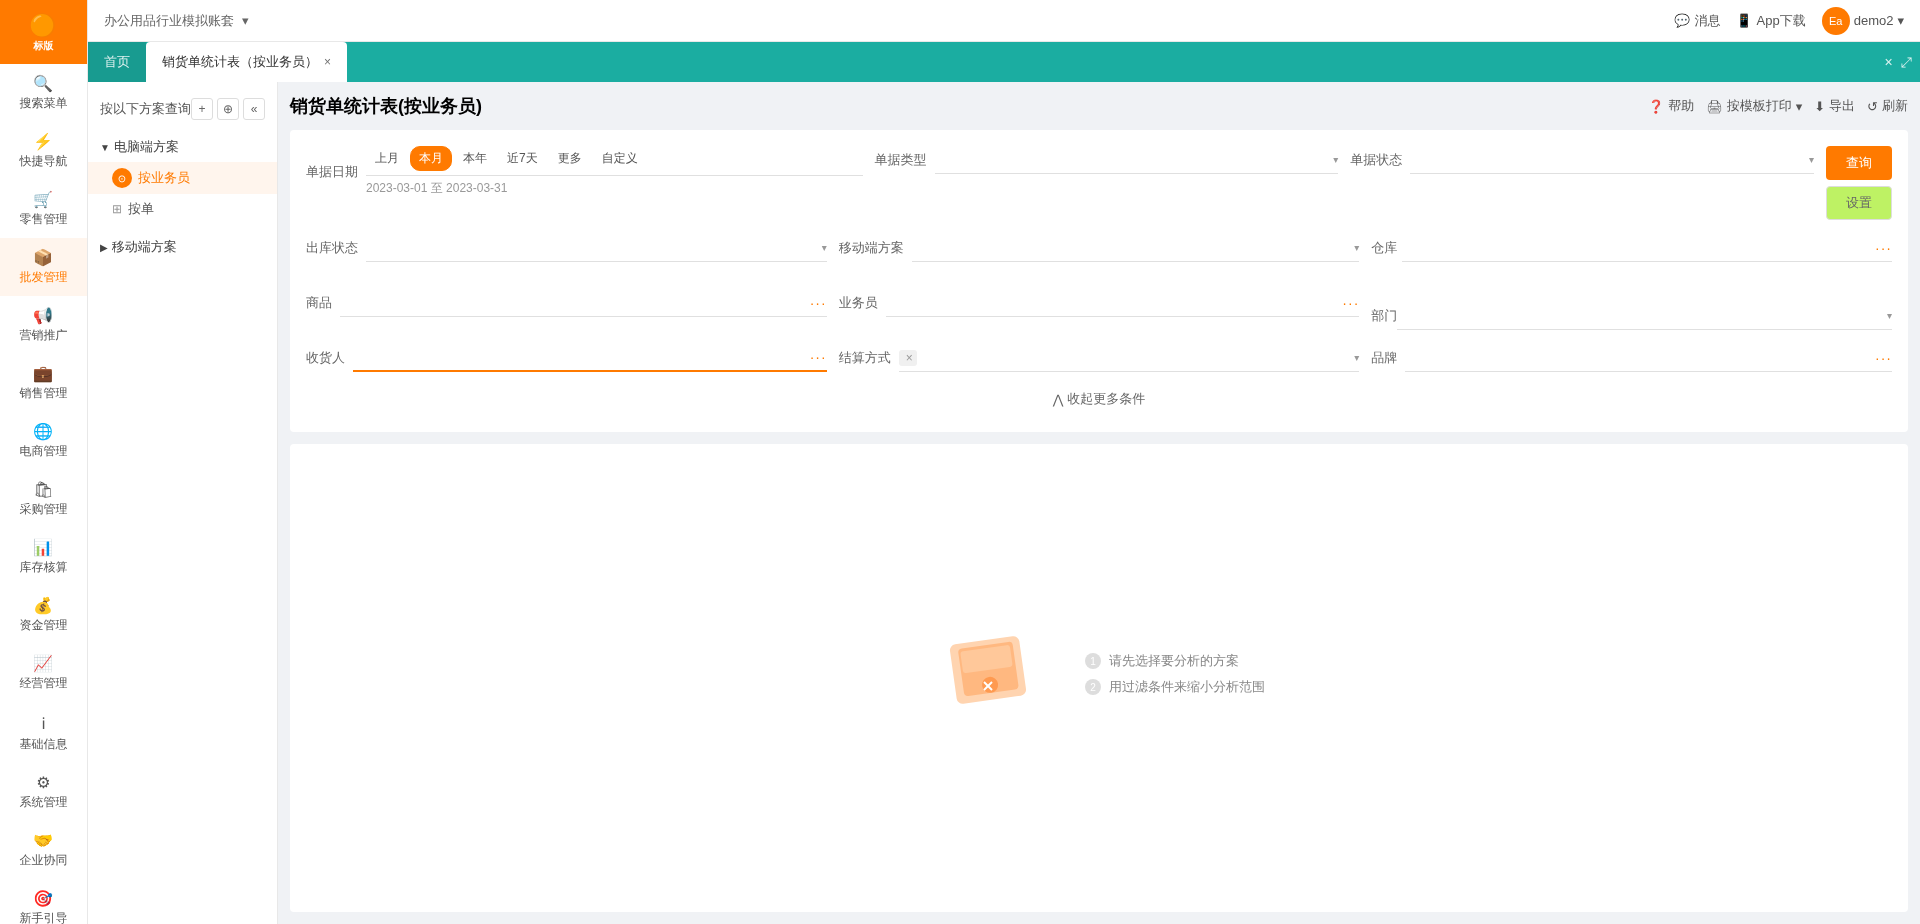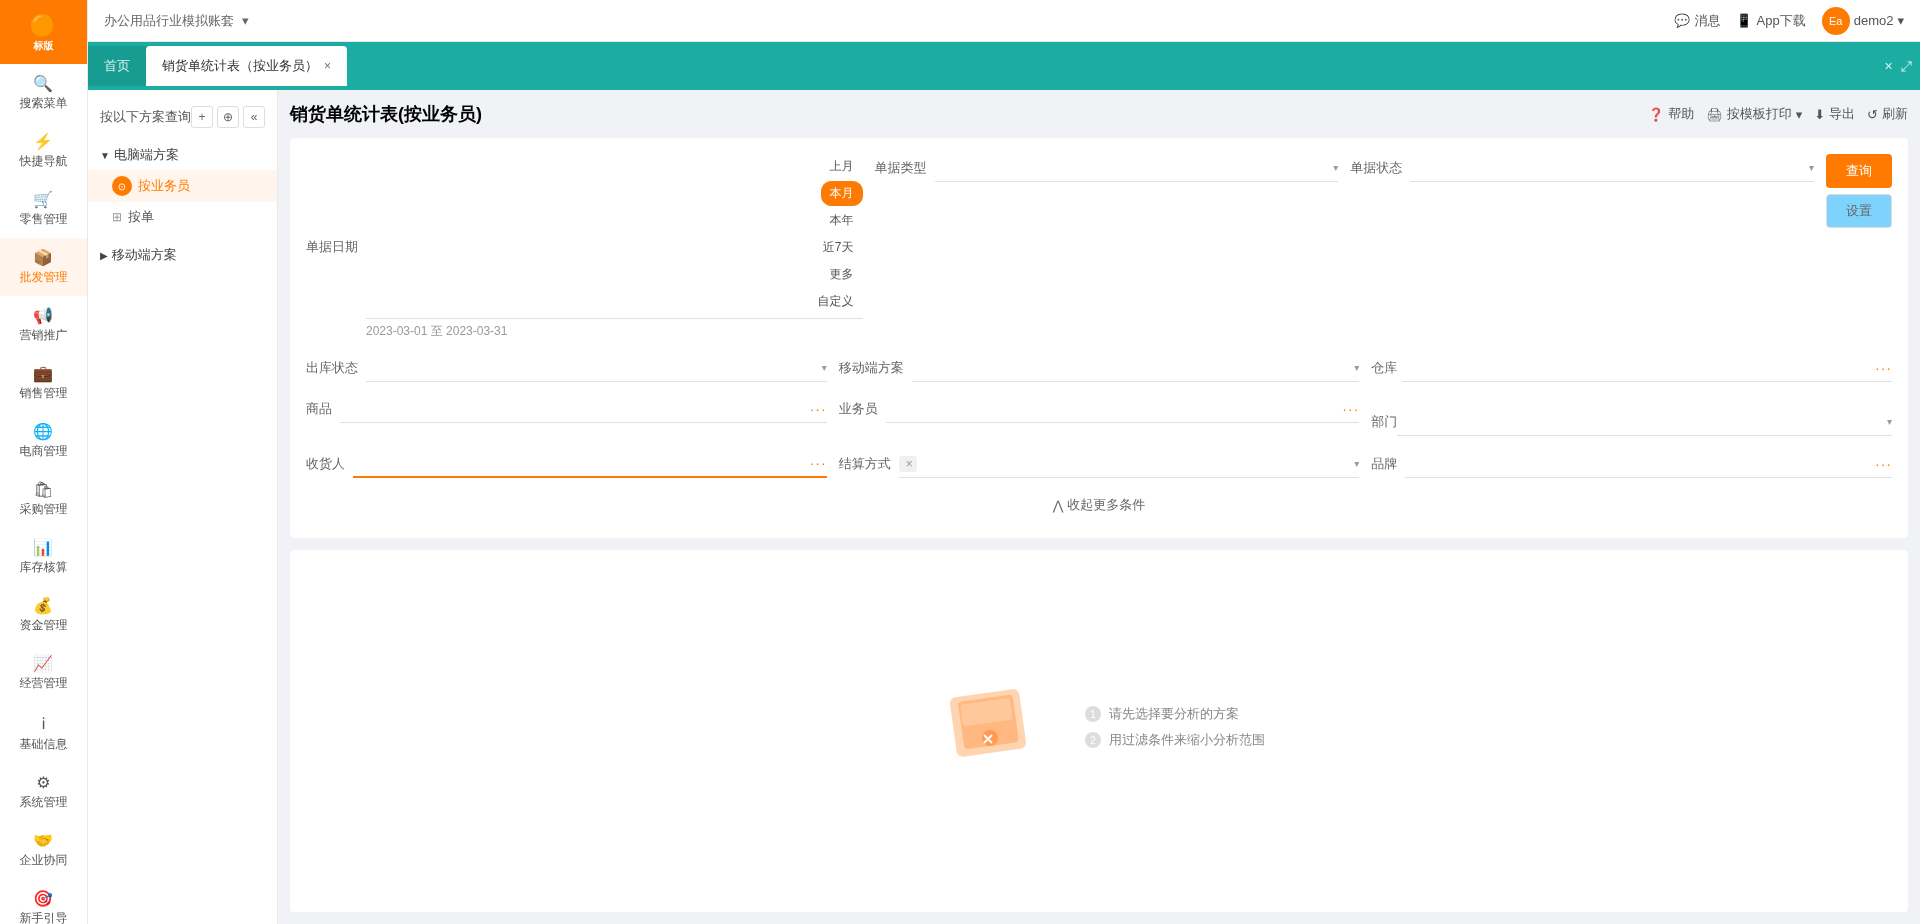--- a/index.html
+++ b/index.html
@@ -17,21 +17,21 @@
     .main-area { flex: 1; display: flex; flex-direction: column; overflow: hidden; }
 
     
     .topbar { height: 42px; background: #fff; border-bottom: 1px solid #e8e8e8; display: flex; align-items: center; padding: 0 16px; justify-content: space-between; flex-shrink: 0; }
     .topbar-left { display: flex; align-items: center; gap: 8px; color: #666; font-size: 13px; }
     .topbar-right { display: flex; align-items: center; gap: 16px; color: #555; font-size: 13px; }
     .topbar-right-item { display: flex; align-items: center; gap: 4px; cursor: pointer; }
     .avatar { width: 28px; height: 28px; border-radius: 50%; background: #ff7a00; display: flex; align-items: center; justify-content: center; color: #fff; font-size: 11px; }
 
     
-    .tabbar { height: 48px; background: #1bada1; display: flex; align-items: center; flex-shrink: 0; }
+    .tabbar { height: 40px; background: #1bada1; display: flex; align-items: center; flex-shrink: 0; }
     .tab-item { height: 40px; padding: 0 16px; display: flex; align-items: center; gap: 6px; cursor: pointer; font-size: 13px; color: rgba(255,255,255,0.85); white-space: nowrap; }
     .tab-item.home { background: rgba(0,0,0,0.1); }
     .tab-item.active { background: #fff; color: #333; border-radius: 4px 4px 0 0; }
     .tab-close { font-size: 12px; cursor: pointer; opacity: 0.7; }
     .tabbar-actions { margin-left: auto; display: flex; align-items: center; gap: 8px; padding-right: 8px; color: rgba(255,255,255,0.85); }
     .tabbar-actions span { cursor: pointer; font-size: 16px; }
 
     
     .content { flex: 1; display: flex; overflow: hidden; background: #f0f2f5; }
 
@@ -58,21 +58,21 @@
     .filter-card { background: #fff; border-radius: 4px; padding: 16px; margin-bottom: 12px; }
     .filter-label { font-size: 13px; color: #666; white-space: nowrap; flex-shrink: 0; }
     .date-btn { padding: 3px 8px; border-radius: 3px; font-size: 12px; cursor: pointer; border: 1px solid transparent; color: #555; }
     .date-btn.active { background: #ff7a00; color: #fff; border-color: #ff7a00; border-radius: 10px; }
     .date-range-text { font-size: 12px; color: #999; }
     .filter-dots { color: #ff7a00; cursor: pointer; font-size: 14px; letter-spacing: 1px; }
     .filter-x { color: #999; cursor: pointer; font-size: 12px; }
     .chevron-down { color: #999; font-size: 10px; }
     .collapse-btn { display: flex; align-items: center; justify-content: center; gap: 4px; padding: 8px; font-size: 13px; color: #666; cursor: pointer; }
     .btn-primary { background: #ff7a00; color: #fff; border: none; border-radius: 4px; padding: 8px 20px; font-size: 13px; cursor: pointer; }
-    .btn-settings { background: #7dd3fc; color: #666; border: 1px solid #ddd; border-radius: 4px; padding: 7px 16px; font-size: 13px; cursor: pointer; }
+    .btn-settings { background: #bef264; color: #666; border: 1px solid #ddd; border-radius: 4px; padding: 7px 16px; font-size: 13px; cursor: pointer; }
 
     
     .empty-state { flex: 1; display: flex; flex-direction: column; align-items: center; justify-content: center; background: #fff; border-radius: 4px; padding: 40px; }
     .empty-icon { width: 120px; height: 120px; margin-bottom: 16px; position: relative; }
     .empty-text { text-align: left; }
     .empty-step { display: flex; align-items: flex-start; gap: 8px; margin-bottom: 8px; font-size: 13px; color: #888; }
     .step-num { width: 16px; height: 16px; border-radius: 50%; background: #ddd; display: flex; align-items: center; justify-content: center; font-size: 10px; color: #fff; flex-shrink: 0; margin-top: 1px; }
 
     
     ::-webkit-scrollbar { width: 4px; height: 4px; }
@@ -254,21 +254,21 @@
           </div>
         </div>
       </div>
 
       <div class="filter-card">
 
         <div style="display:flex; gap:12px; margin-bottom:14px; align-items:flex-start;">
           <div style="flex:1.2; display:flex; align-items:center; gap:8px;">
             <span class="filter-label">单据日期</span>
             <div style="flex:1; display:flex; flex-direction:column; gap:4px;">
-              <div style="display:flex; align-items:flex-end; gap:2px; border-bottom:1px solid #e0e0e0; padding-bottom:4px;flex-direction:column;">
+              <div style="display:flex; align-items:flex-start; gap:2px; border-bottom:1px solid #e0e0e0; padding-bottom:4px;">
                 <span class="date-btn">上月</span>
                 <span class="date-btn active">本月</span>
                 <span class="date-btn">本年</span>
                 <span class="date-btn">近7天</span>
                 <span class="date-btn">更多</span>
                 <span class="date-btn">自定义</span>
               </div>
               <span class="date-range-text">2023-03-01 至 2023-03-31</span>
             </div>
           </div>
@@ -288,21 +288,21 @@
               <span class="chevron-down">▾</span>
             </div>
           </div>
 
           <div class="btn-area">
             <button class="btn-primary">查询</button>
             <button class="btn-settings">设置</button>
           </div>
         </div>
 
-        <div style="display:grid; grid-template-columns:1fr 1fr 1fr; gap:12px; text-align:center;">
+        <div style="display:grid; grid-template-columns:1fr 1fr 1fr; gap:12px; margin-bottom:14px;text-align:center;">
           <div style="display:flex; align-items:center; gap:8px;">
             <span class="filter-label">出库状态</span>
             <div class="inline-control">
               <span style="color:#ccc;"></span>
               <span class="chevron-down">▾</span>
             </div>
           </div>
           <div style="display:flex; align-items:center; gap:8px;">
             <span class="filter-label">移动端方案</span>
             <div class="inline-control">

